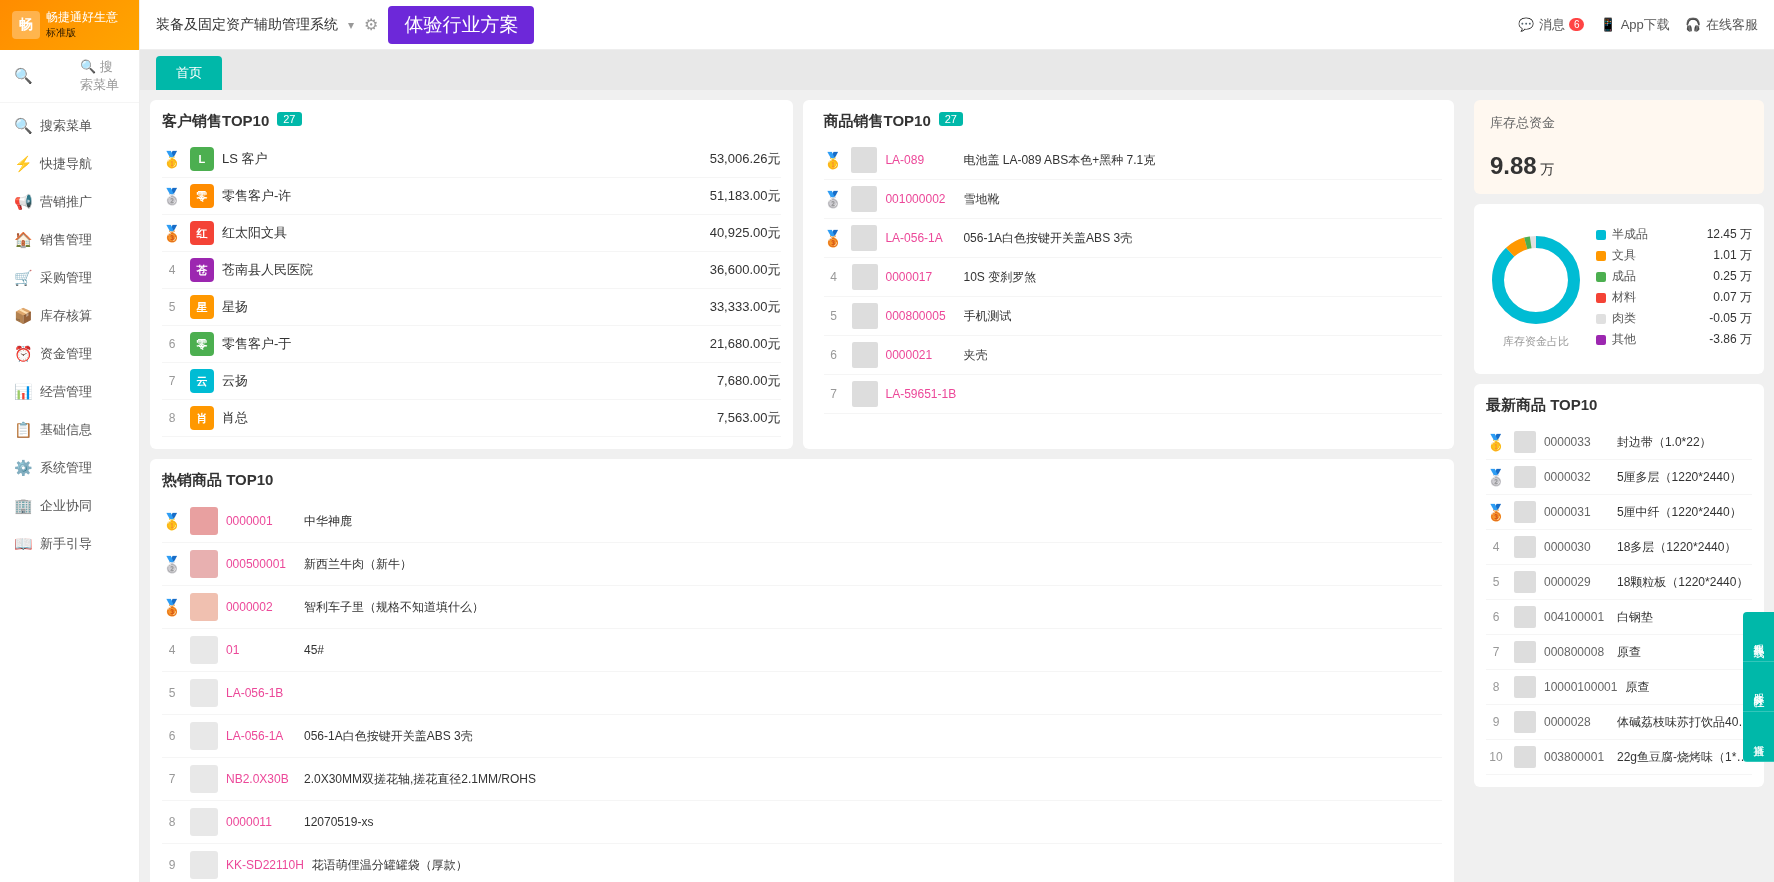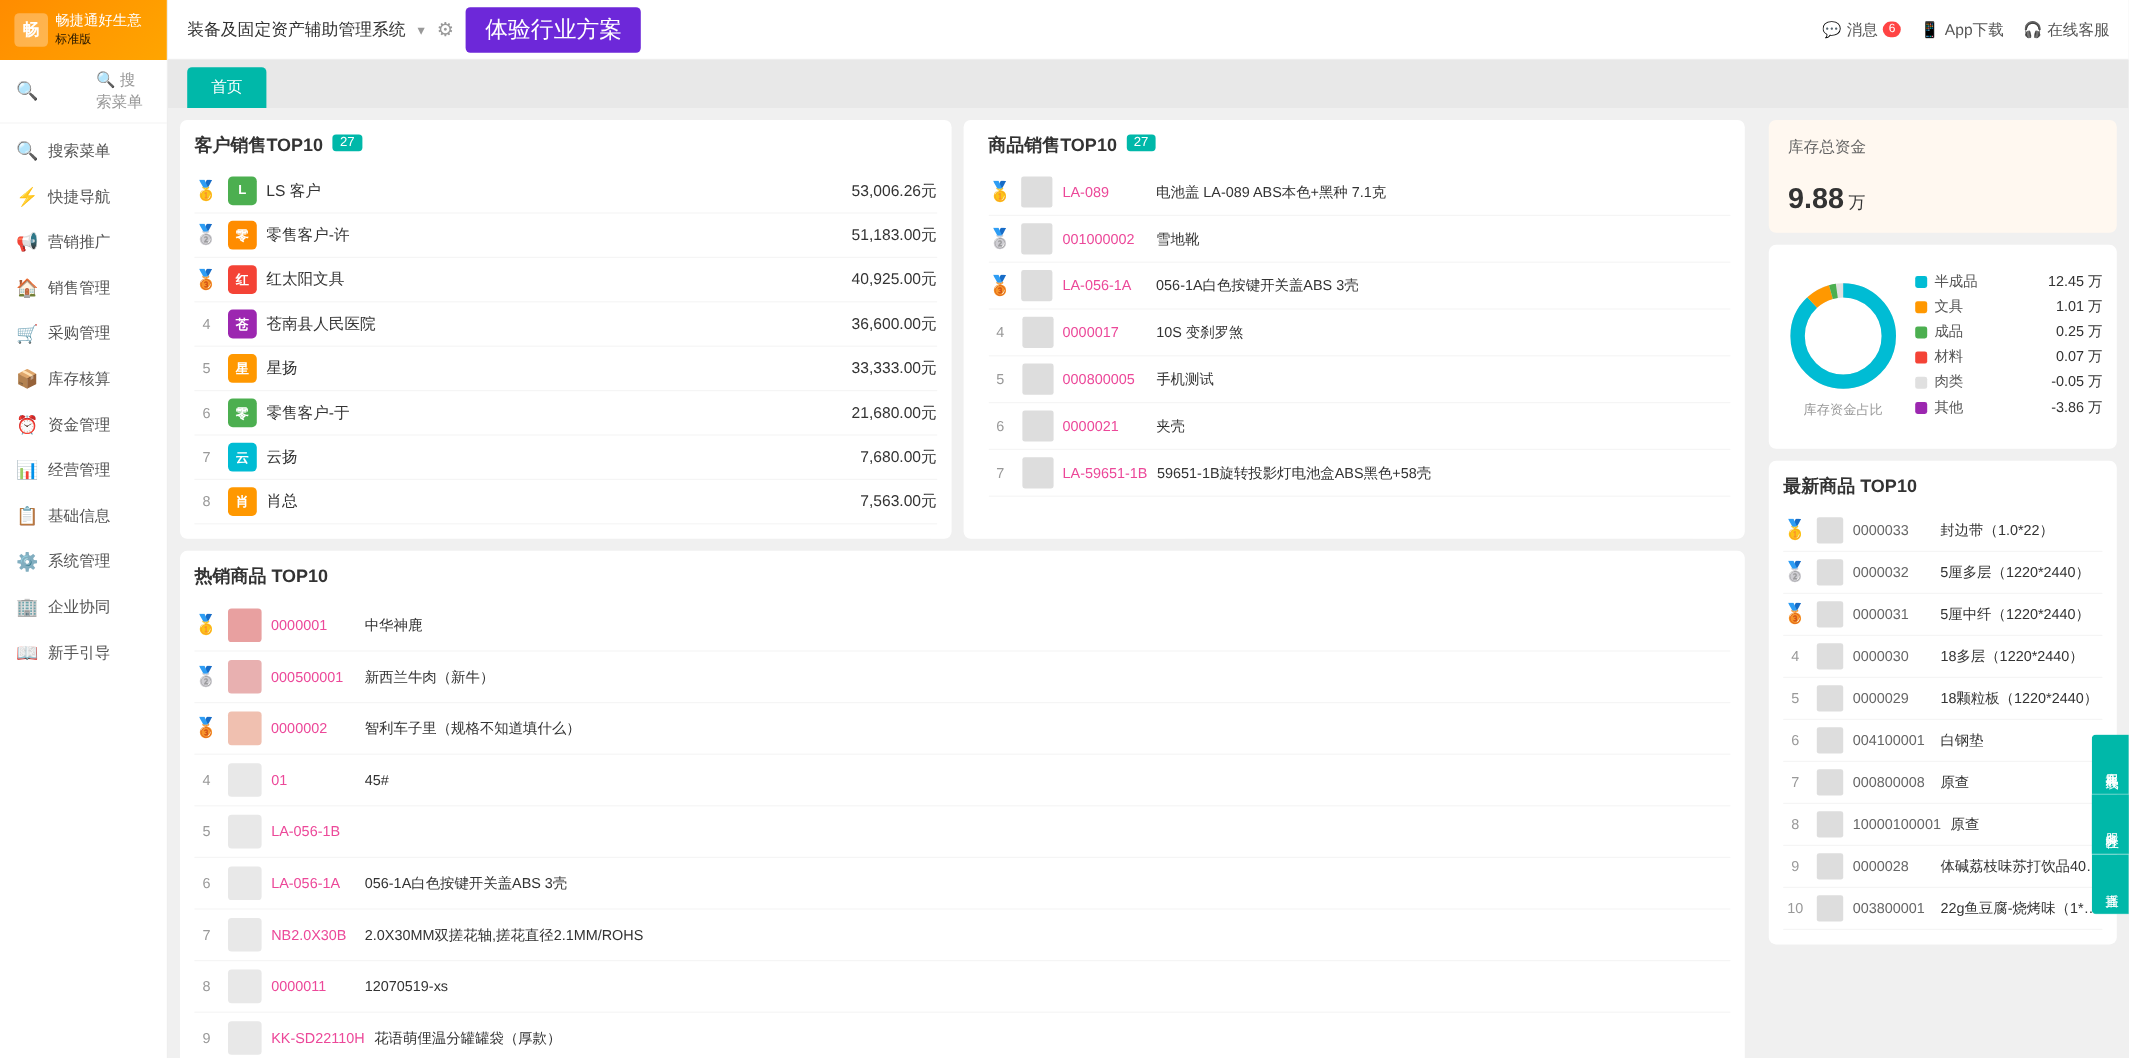--- a/index.html
+++ b/index.html
@@ -367,21 +367,20 @@
               <div class="rank-row">
     <span style="width:20px;text-align:center;font-size:12px;color:#999;">6</span>
     <div class="new-product-img" style="width:26px;height:26px;"></div>
     <span class="product-code">0000021</span>
     <span class="product-name">夹壳</span>
   </div>
               <div class="rank-row">
     <span style="width:20px;text-align:center;font-size:12px;color:#999;">7</span>
     <div class="new-product-img" style="width:26px;height:26px;"></div>
     <span class="product-code">LA-59651-1B</span>
-    <span class="product-name">59651-1B旋转投影灯电池盒ABS黑色+58壳</span>
   </div>
             </div>
         </div>
       </div>
 
       <div class="card">
         <div class="top10-header">
           <span class="top10-title">热销商品 TOP10</span>
         </div>
         <div id="hot-products-list">

